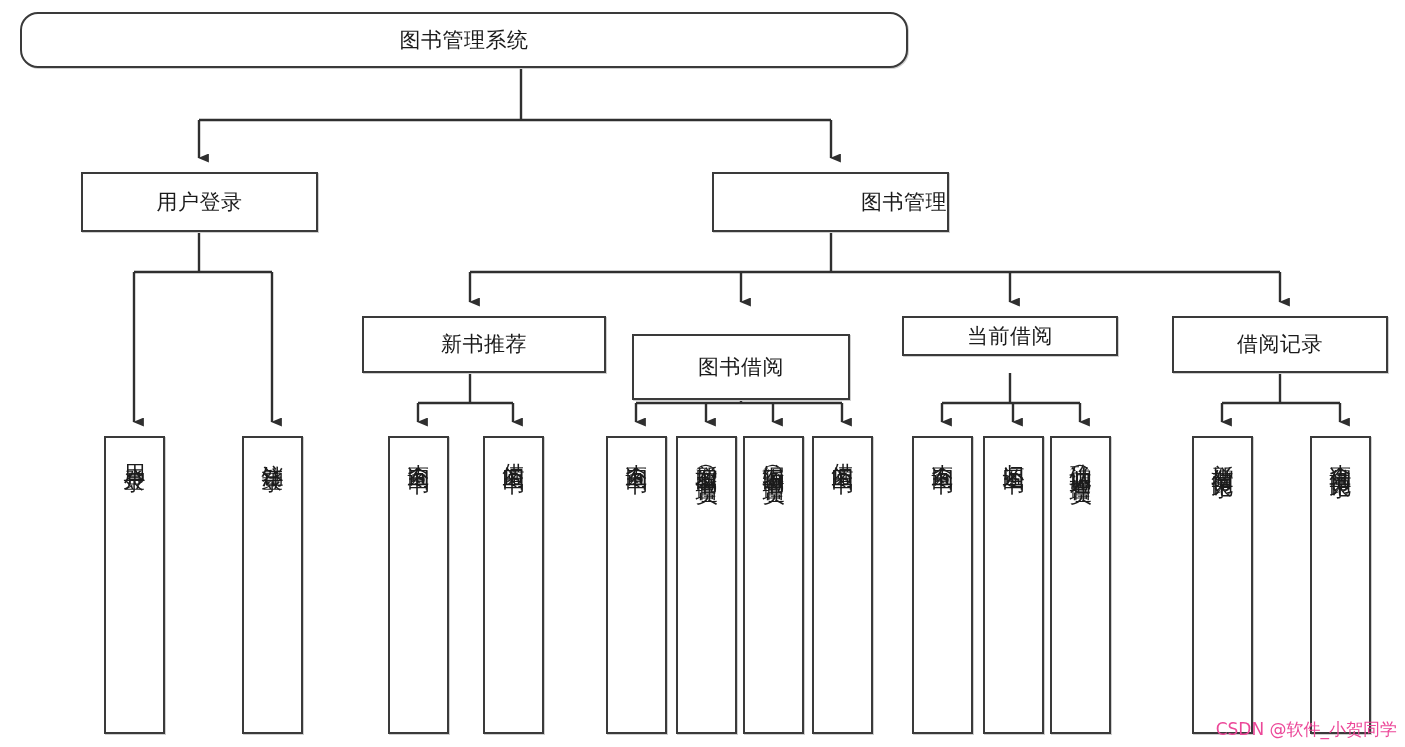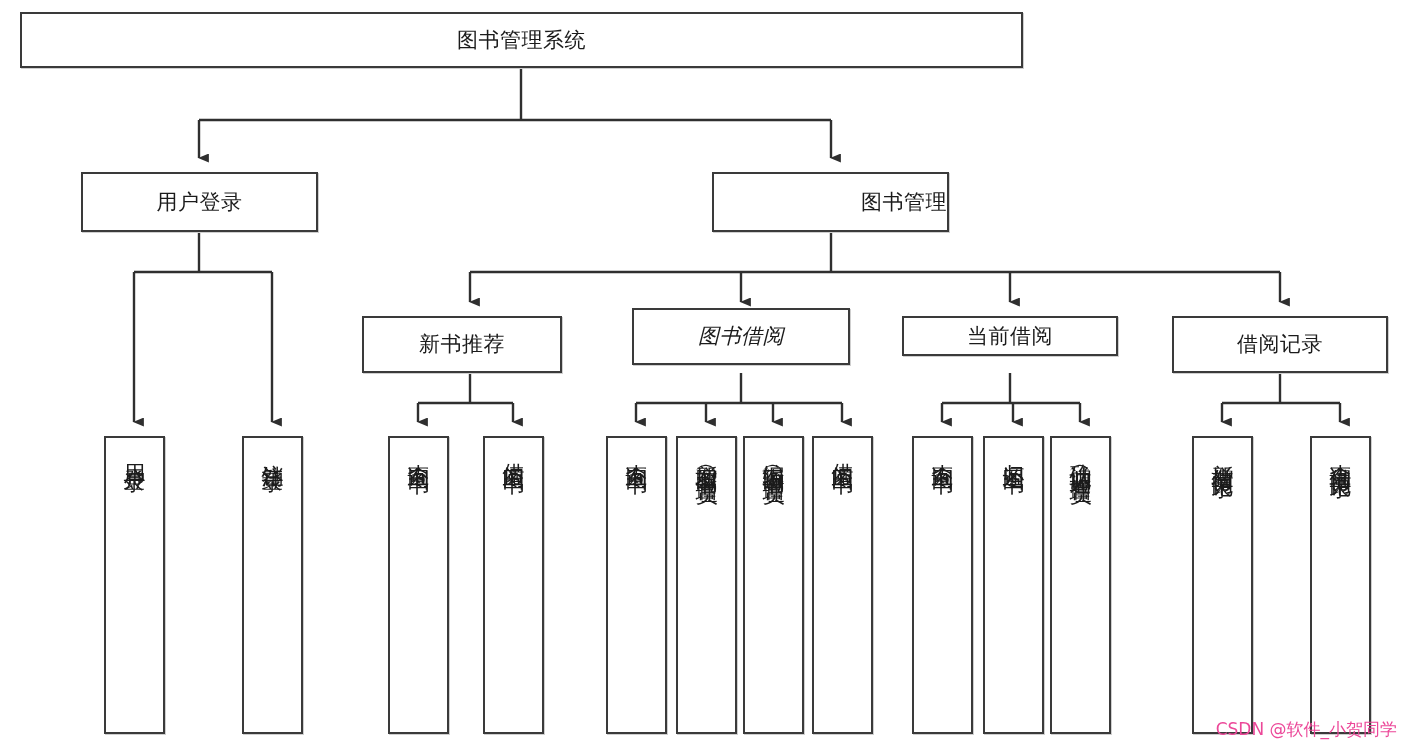--- a/index.html
+++ b/index.html
@@ -116,35 +116,35 @@
       <path d="M 1013 403 L 1013 422" marker-end="url(#arrow)"></path>
       <path d="M 1080 403 L 1080 422" marker-end="url(#arrow)"></path>
 
       <path d="M 1280 373 L 1280 403"></path>
       <path d="M 1222 403 L 1340 403"></path>
       <path d="M 1222 403 L 1222 422" marker-end="url(#arrow)"></path>
       <path d="M 1340 403 L 1340 422" marker-end="url(#arrow)"></path>
     </g>
   </svg>
 
-  <div class="node h-node" style="left:20px; top:12px; width:1003px; height:56px;">
+  <div class="node h-node" style="left:20px; top:12px; width:888px; height:56px;border-radius:18px;">
     <span class="node-label">图书管理系统</span>
   </div>
 
   <div class="node h-node" style="left:81px; top:172px; width:237px; height:60px;">
     <span class="node-label">用户登录</span>
   </div>
   <div class="node h-node" style="left:712px; top:172px; width:237px; height:60px;justify-content:flex-end;">
     <span class="node-label">图书管理</span>
   </div>
 
-  <div class="node h-node" style="left:362px; top:316px; width:200px; height:57px;">
+  <div class="node h-node" style="left:362px; top:316px; width:244px; height:57px;">
     <span class="node-label">新书推荐</span>
   </div>
-  <div class="node h-node" style="left:632px; top:308px; width:218px; height:57px;font-style:italic;">
+  <div class="node h-node" style="left:632px; top:334px; width:218px; height:66px;">
     <span class="node-label">图书借阅</span>
   </div>
   <div class="node h-node" style="left:902px; top:316px; width:216px; height:40px;">
     <span class="node-label">当前借阅</span>
   </div>
   <div class="node h-node" style="left:1172px; top:316px; width:216px; height:57px;">
     <span class="node-label">借阅记录</span>
   </div>
 
   <div class="node v-node" style="left:104px; top:436px; width:61px; height:298px;">

